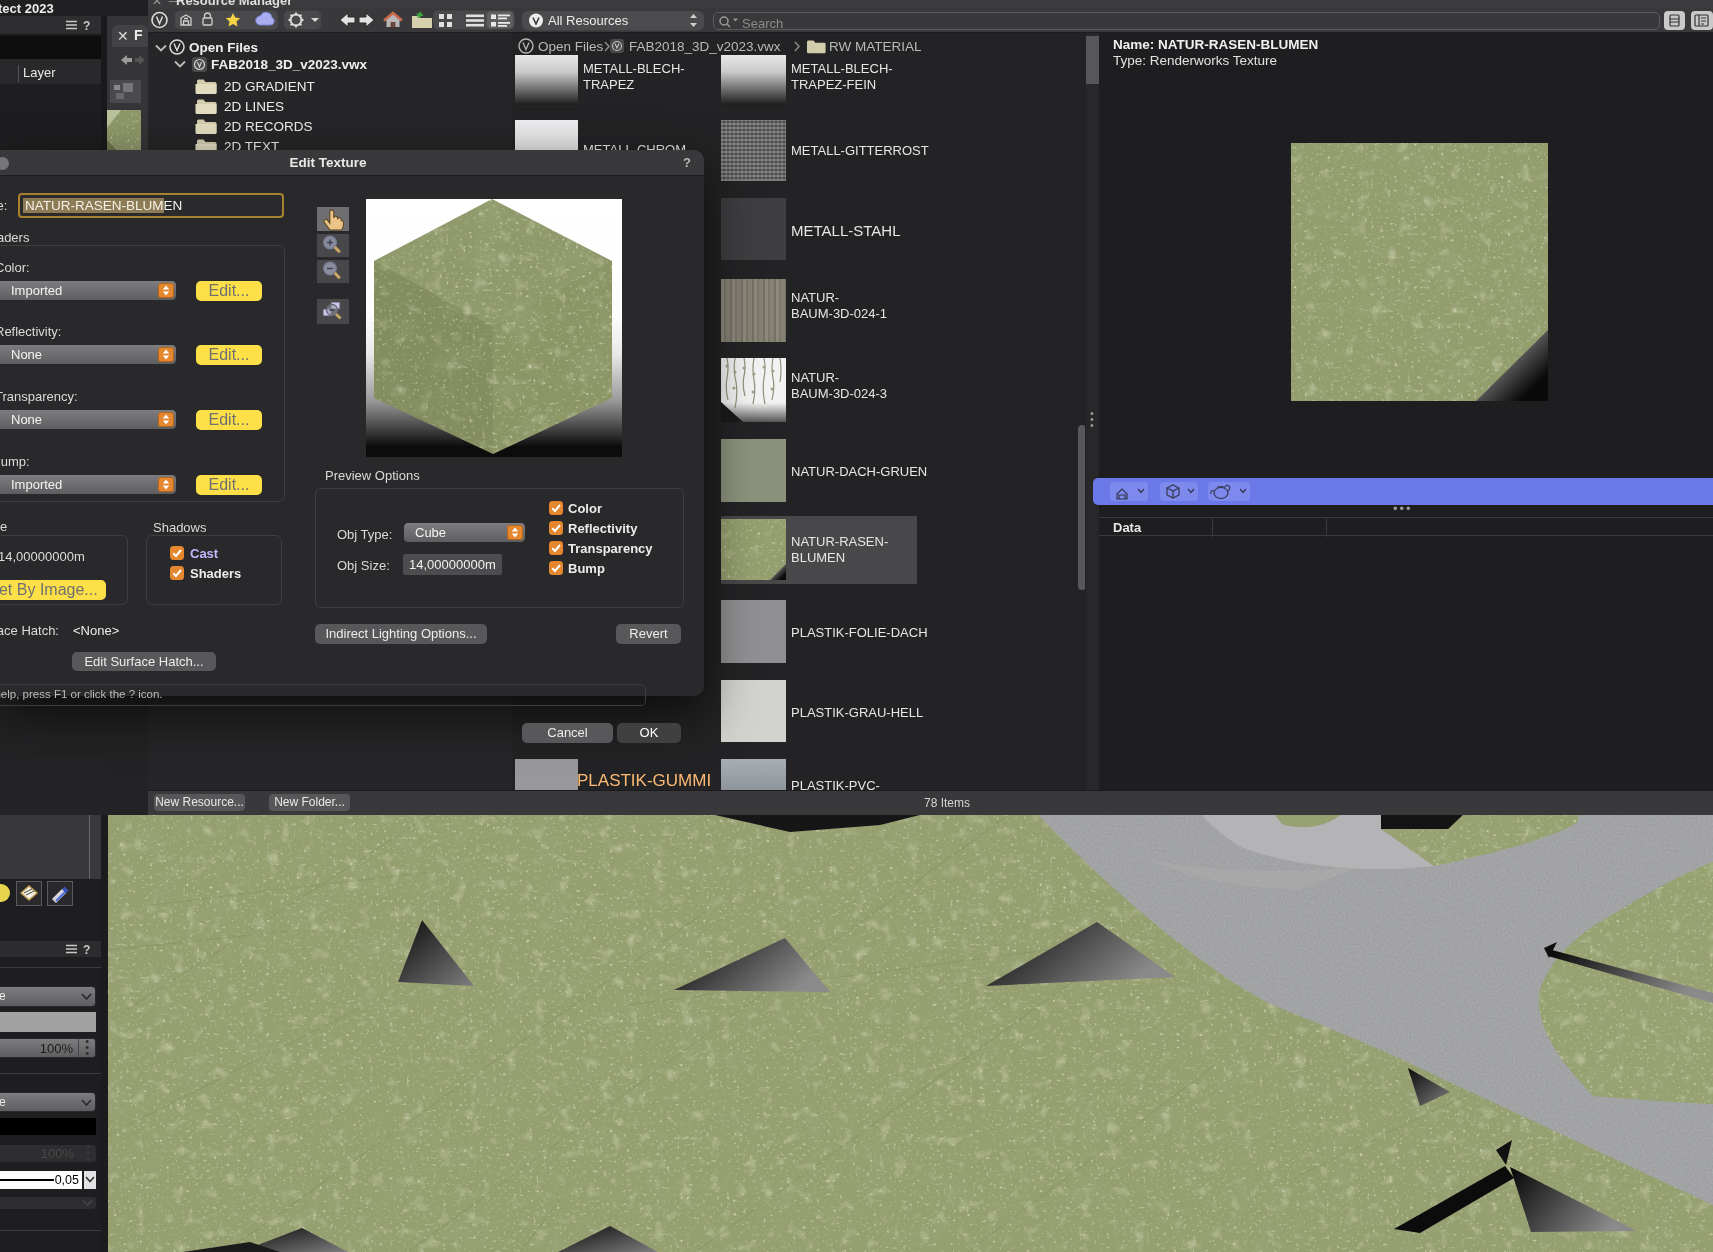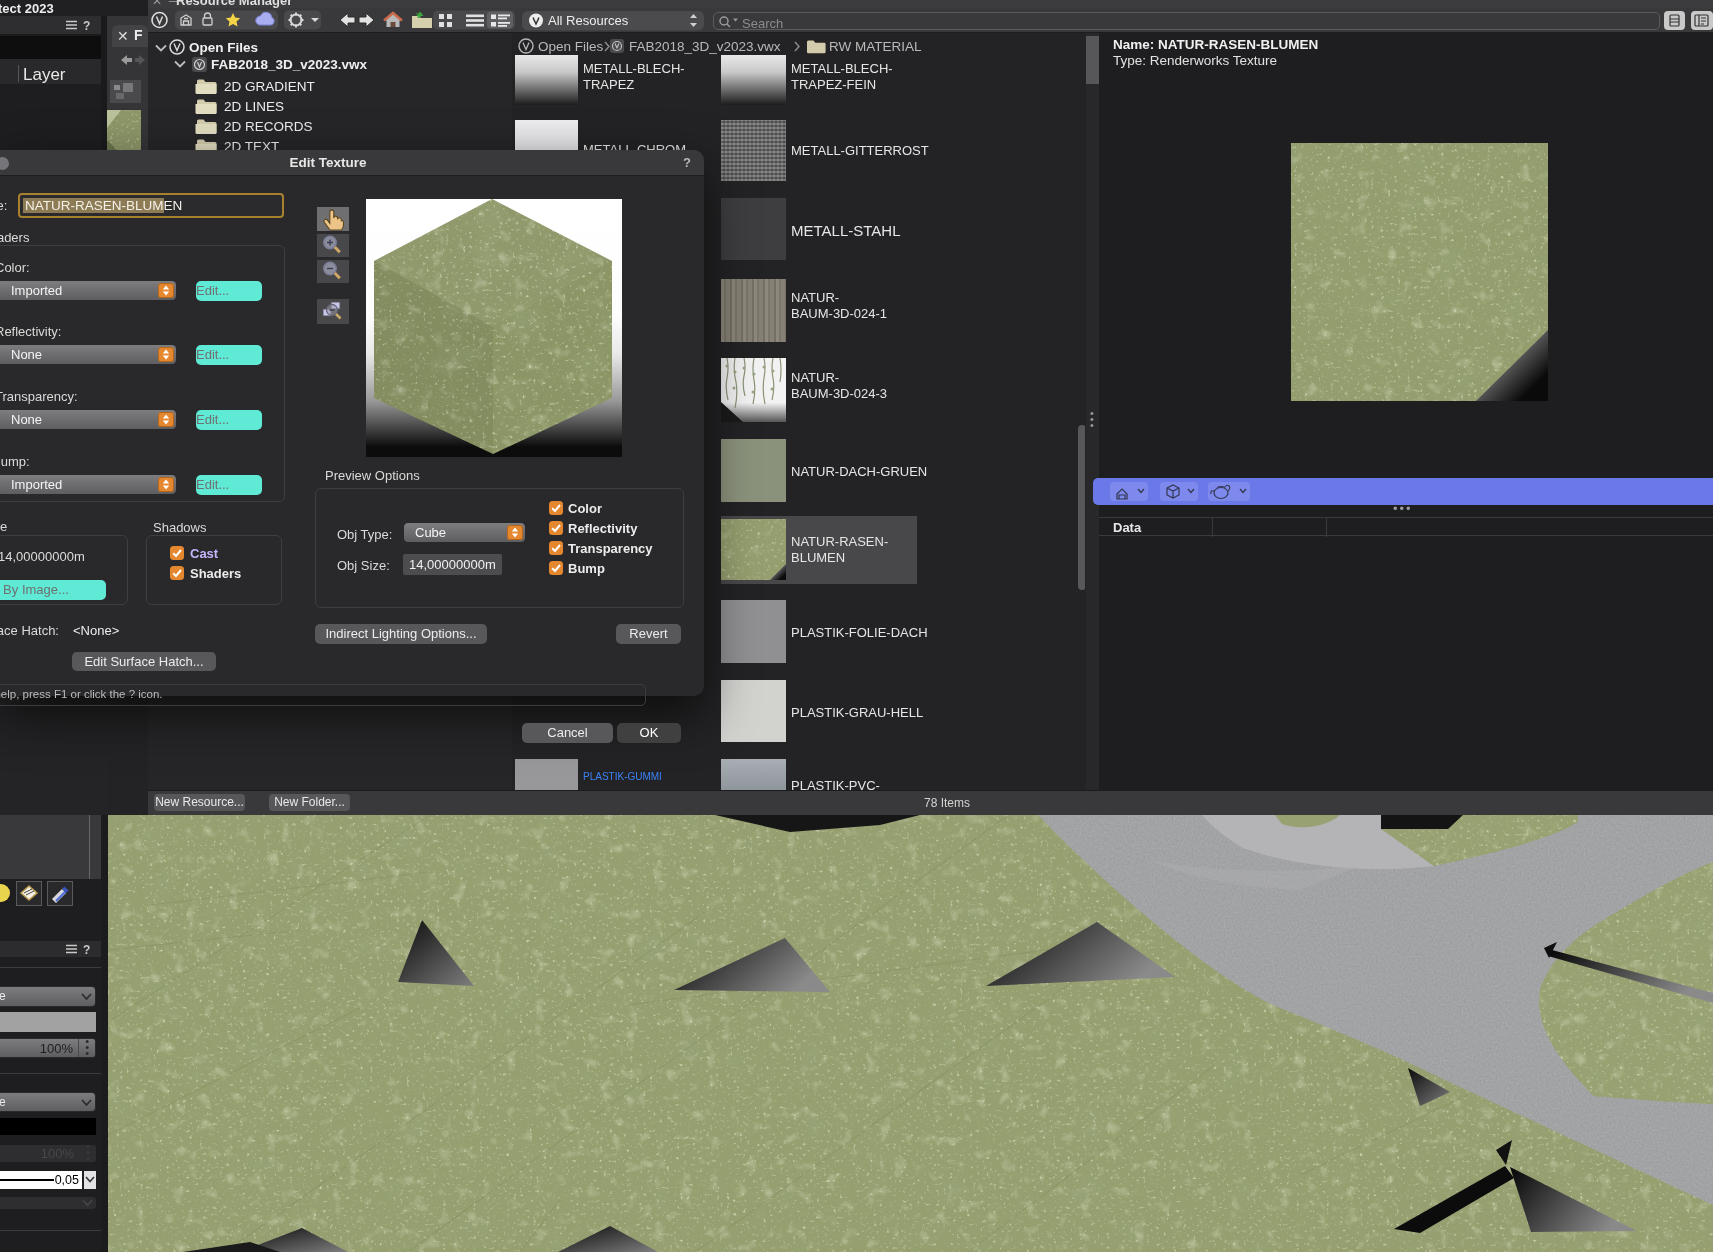--- a/index.html
+++ b/index.html
@@ -1,20 +1,20 @@
 <!DOCTYPE html>
 <html><head><meta charset="utf-8"><style>
 *{margin:0;padding:0;box-sizing:border-box}
 html,body{width:1713px;height:1252px;overflow:hidden;background:#232325;font-family:"Liberation Sans",sans-serif}
 .abs{position:absolute}
 .t{position:absolute;white-space:nowrap}
 .dd{position:absolute;height:21px;background:linear-gradient(180deg,#7d7d80,#5e5e61);border-radius:5px;border:1px solid #29292b;color:#f4f4f4;font-size:13px;line-height:19px;padding-left:11px}
 .step{position:absolute;right:2px;top:2px;width:16px;height:15px;background:#e5872e;border-radius:3.5px;box-shadow:inset 0 0 0 1px #b5681c}
 .btn{position:absolute;background:#58585b;border-radius:5px;color:#ececec;font-size:13px;text-align:center}
-.btnD{position:absolute;background:#5eead4;border-radius:5px;color:#707072;font-size:13px;}
+.btnD{position:absolute;background:#fde047;border-radius:5px;color:#707072;font-size:16px;text-align:center}
 .cb{position:absolute;width:14px;height:14px;background:#e5872e;border-radius:3.5px}
 .lbl{position:absolute;white-space:nowrap;font-size:13px;color:#dadada}
 </style></head>
 <body>
 <svg width="0" height="0" style="position:absolute">
     <defs>
 <filter id="gnL" x="-2%" y="-2%" width="104%" height="104%">
  <feTurbulence type="fractalNoise" baseFrequency="0.3" numOctaves="2" seed="11" result="n"></feTurbulence>
  <feColorMatrix in="n" type="matrix" values="0 0 0 0 0.85, 0 0 0 0 0.87, 0 0 0 0 0.68, 2.8 0 0 0 -1.75"></feColorMatrix>
  <feComposite in2="SourceGraphic" operator="in"></feComposite>
@@ -240,21 +240,21 @@
     <div class="abs" style="left:207px;top:483px;width:196px;height:68px;background:#48484a"></div>
 
     <svg class="abs" style="left:1px;top:22px" width="63" height="50">
         <rect y="-10" width="63" height="60" fill="url(#thumbMetal)"></rect>
       </svg>
     <div class="abs" style="left:1px;top:87px;width:63px;height:61px;background:linear-gradient(180deg,#ededef,#d8d8da)"></div>
     <div class="abs" style="left:1px;top:726px;width:63px;height:31px;background:#98989a"></div>
 
     <div class="t" style="left:69px;top:28px;font-size:13px;color:#e6e6e6;line-height:16px">METALL-BLECH-<br>TRAPEZ</div>
     <div class="t" style="left:69px;top:109px;font-size:13px;color:#e6e6e6">METALL-CHROM</div>
-    <div class="t" style="left:69px;top:738px;font-size:10px;color:#3b82f6">PLASTIK-GUMMI</div>
+    <div class="t" style="left:63px;top:738px;font-size:17px;color:#fdba74">PLASTIK-GUMMI</div>
 
     <svg class="abs" style="left:207px;top:22px" width="65" height="50">
         <rect y="-10" width="65" height="60" fill="url(#thumbMetal)"></rect>
       </svg>
     <div class="abs" style="left:207px;top:87px;width:65px;height:61px;background:repeating-linear-gradient(90deg,#8888884d 0 2px,#4444444d 2px 4px),repeating-linear-gradient(0deg,#858585 0 2px,#525252 2px 4px)"></div>
     <div class="abs" style="left:207px;top:165px;width:65px;height:62px;background:#3e3e40"></div>
     <div class="abs" style="left:207px;top:246px;width:65px;height:63px;background:repeating-linear-gradient(90deg,#8d887b 0 3px,#7b766a 3px 5px,#868175 5px 9px,#757063 9px 11px)"></div>
     <div class="abs" style="left:207px;top:325px;width:65px;height:64px;background:linear-gradient(180deg,#f2f2f2 70%,#555 100%)" id="vineThumb"></div>
     <svg class="abs" style="left:207px;top:325px" width="65" height="64">
         <g stroke="#8a9478" stroke-width="1.2" fill="none">
@@ -347,21 +347,21 @@
 <div class="abs" style="left:0;top:16px;width:148px;height:134px;background:#1a1a1c" id="navpal">
   <div class="abs" style="left:0;top:0;width:101px;height:18px;background:#2e2e30">
     <svg class="abs" style="left:66px;top:4px" width="30" height="11">
         <path d="M0,1.5 h11 M0,5 h11 M0,8.5 h11" stroke="#c9c9c9" stroke-width="1.5"></path>
         <text x="17" y="10" font-size="12" font-weight="bold" fill="#c9c9c9" font-family="Liberation Sans">?</text>
       </svg>
   </div>
   <div class="abs" style="left:0;top:20px;width:101px;height:23px;background:#0e0e0e"></div>
   <div class="abs" style="left:0;top:43px;width:101px;height:25px;background:#29292b">
     <div class="abs" style="left:18px;top:6px;width:1px;height:17px;background:#55555a"></div>
-    <div class="t" style="left:23px;top:6px;font-size:17px;color:#e8e8e8">Layer</div>
+    <div class="t" style="left:23px;top:6px;font-size:13px;color:#e8e8e8">Layer</div>
   </div>
   <div class="abs" style="left:0;top:68px;width:101px;height:66px;background:#1e1e20"></div>
   <div class="abs" style="left:107px;top:0;width:41px;height:134px;background:#353537">
     <div class="abs" style="left:5px;top:9px;width:36px;height:22px;background:#434345;border-radius:6px 6px 0 0">
       <div class="t" style="left:5px;top:3px;font-size:14px;color:#dcdcdc">✕</div>
       <div class="t" style="left:22px;top:2px;font-size:14px;font-weight:bold;color:#ececec">F</div>
     </div>
     <svg class="abs" style="left:0;top:36px" width="41" height="16">
         <path d="M14,8 l6,-5 v3 h5 v4 h-5 v3 Z" fill="#9a9a9a"></path>
         <path d="M38,8 l-6,-5 v3 h-4 v4 h4 v3 Z" fill="#555557"></path>

